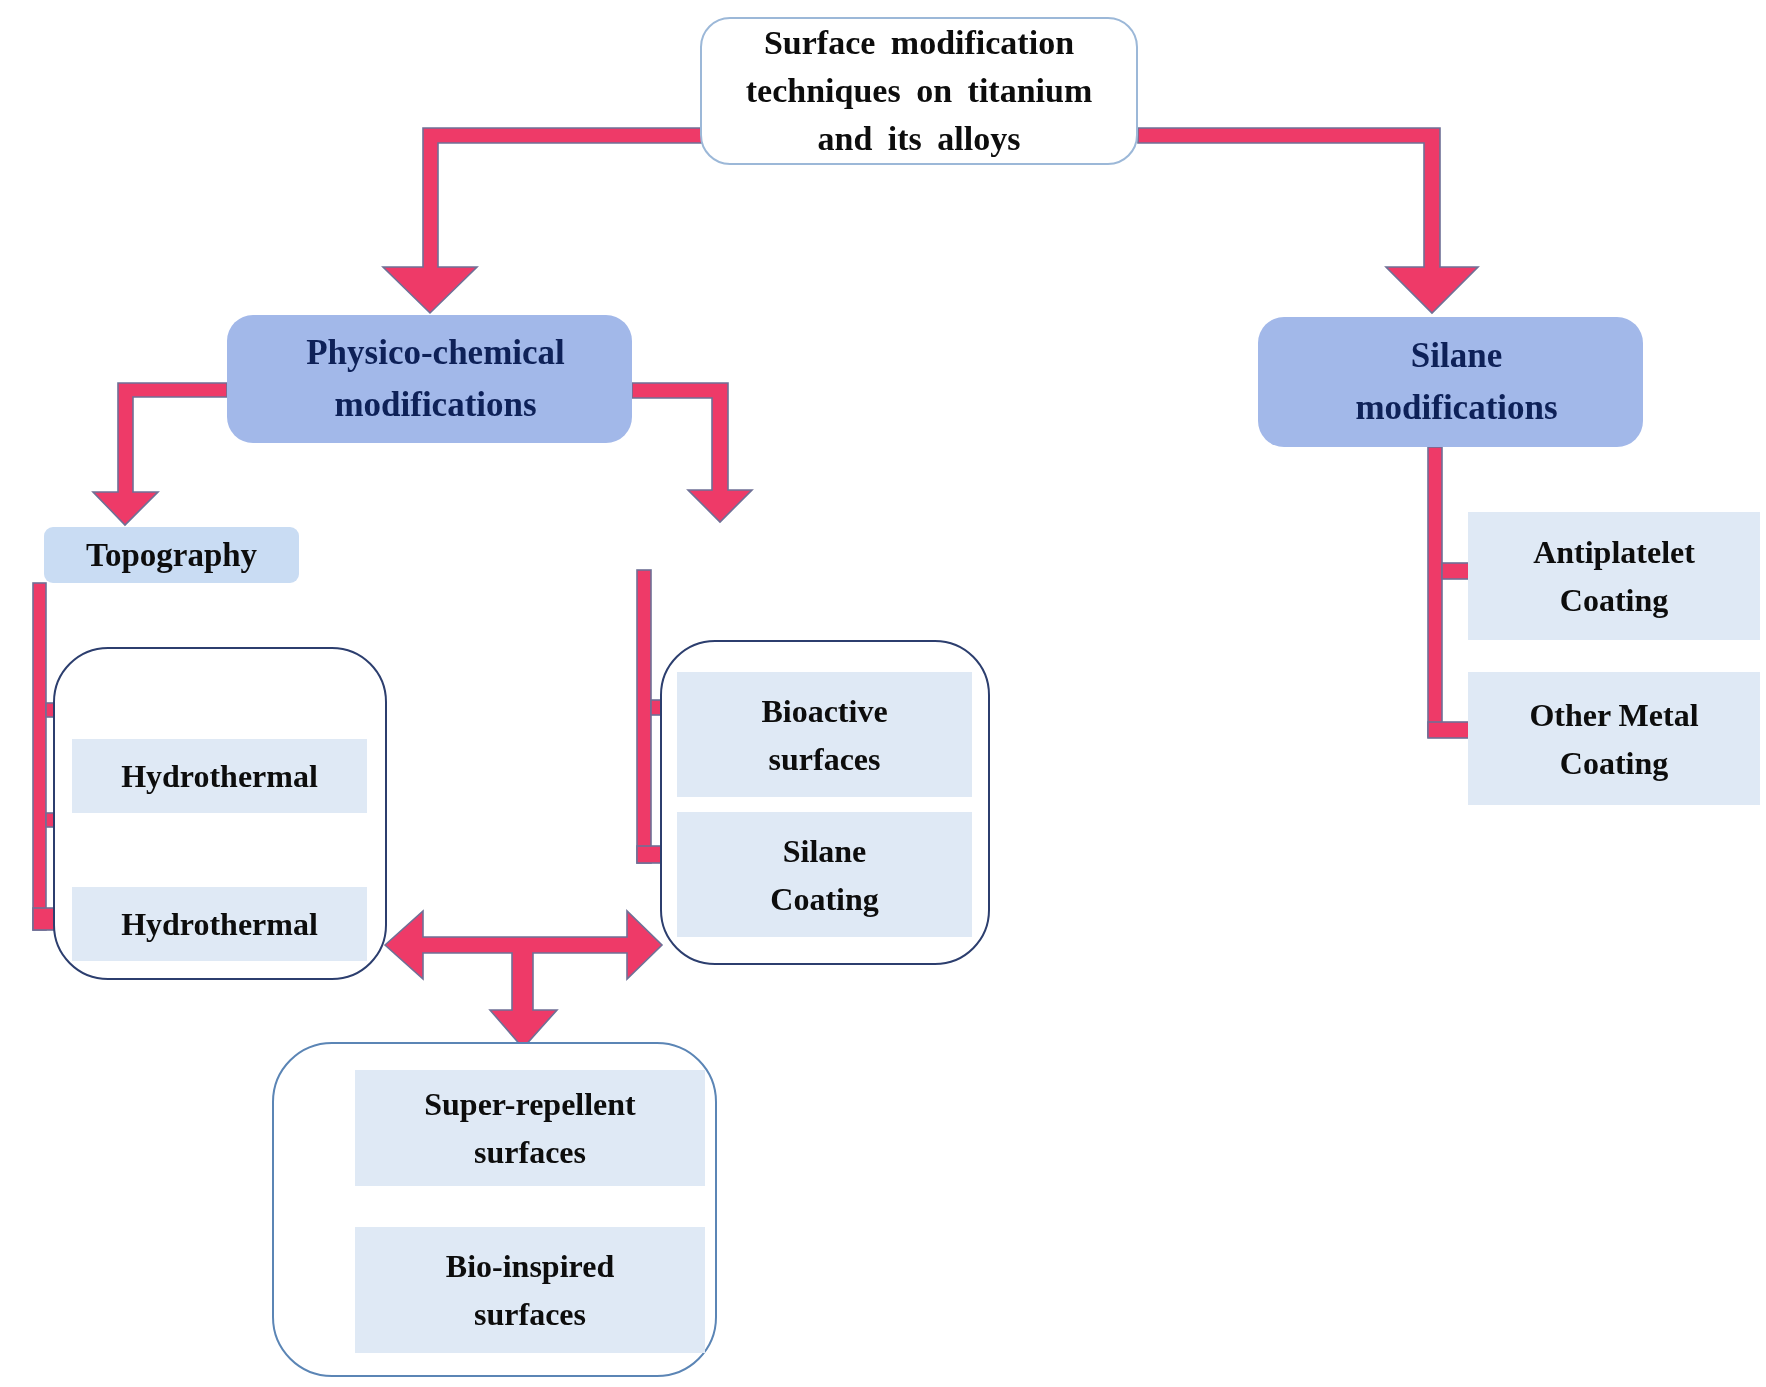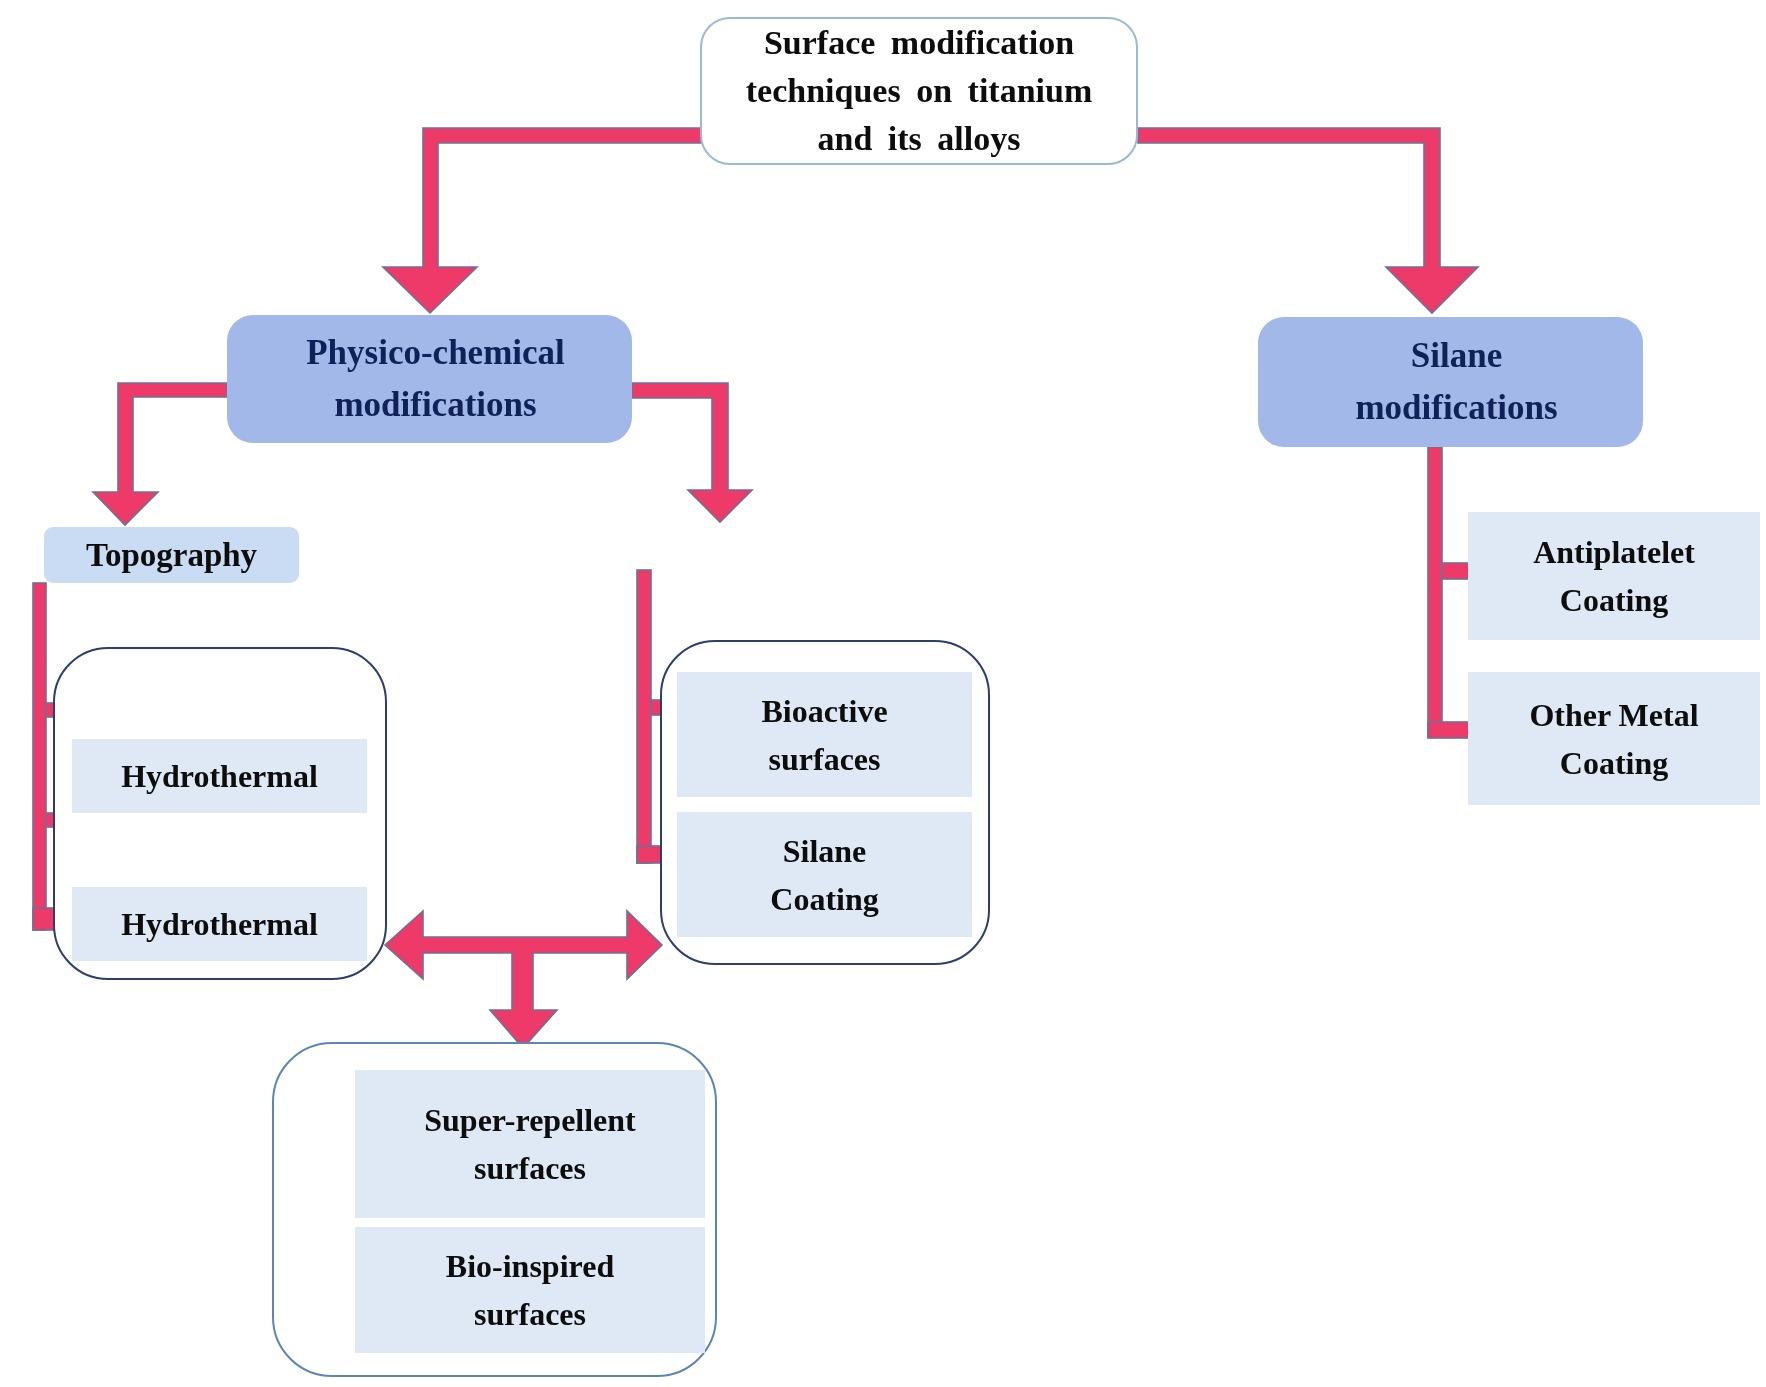--- a/index.html
+++ b/index.html
@@ -80,21 +80,21 @@
     font-size: 32px;
     line-height: 1.5;
     color: var(--text);
     font-family: Liberation Serif, serif;
   }
   .it-plasma       { left: 72px;  top: 673px;  width: 295px; height: 74px; }
   .it-hydro        { left: 72px;  top: 739px;  width: 295px; height: 74px; }
   .it-anod         { left: 72px;  top: 887px;  width: 295px; height: 74px; }
   .it-bioactive    { left: 677px; top: 672px;  width: 295px; height: 125px; }
   .it-silane       { left: 677px; top: 812px;  width: 295px; height: 125px; }
-  .it-super        { left: 355px; top: 1070px; width: 350px; height: 148px; }
+  .it-super        { left: 355px; top: 1070px; width: 350px; height: 116px; }
   .it-bioinspired  { left: 355px; top: 1227px; width: 350px; height: 126px; }
   .it-antiplatelet { left: 1468px; top: 512px; width: 292px; height: 128px; }
   .it-othermetal   { left: 1468px; top: 672px; width: 292px; height: 133px; }
 </style>
 </head>
 <body>
 
 <div id="stage">
 
   <svg id="connectors" viewBox="0 0 1766 1387" xmlns="http://www.w3.org/2000/svg">

